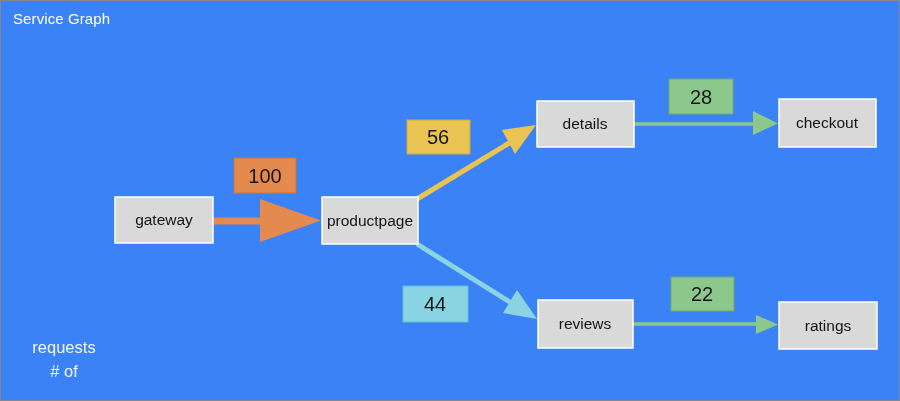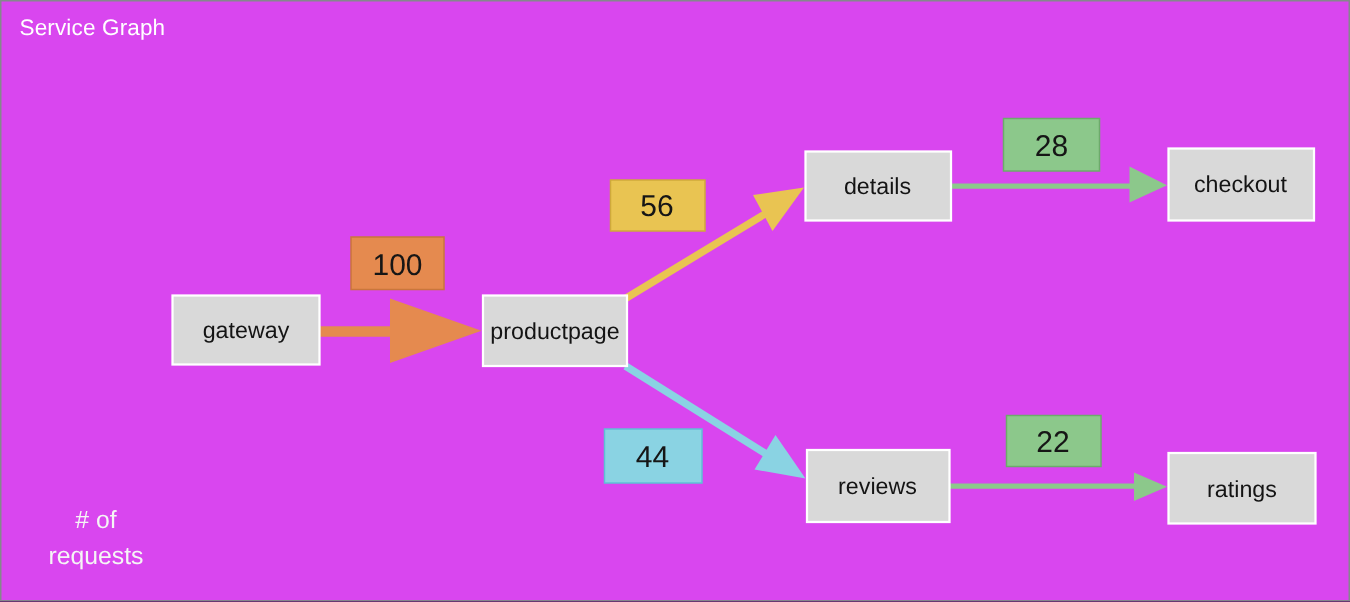--- a/index.html
+++ b/index.html
@@ -5,21 +5,21 @@
   html, body {
     margin: 0;
     padding: 0;
     background: #000;
     font-family: "Liberation Sans", sans-serif;
   }
   .panel {
     position: relative;
     width: 898px;
     height: 399px;
-    background: #d946ef;
+    background: #3b82f6;
     border: 1px solid #85878c;
     overflow: hidden;
   }
   .panel-title {
     position: absolute;
     left: 12px;
     top: 9px;
     font-size: 15px;
     font-weight: 500;
     color: #ffffff;
@@ -140,16 +140,16 @@
       <text class="node-label" x="584" y="328">reviews</text>
     </g>
 
     <g>
       <rect class="node-rect" x="778" y="301" width="98" height="47"></rect>
       <text class="node-label" x="827" y="330">ratings</text>
     </g>
   </svg>
 
   <div class="footnote">
+    <div>requests</div>
     <div># of</div>
-    <div>requests</div>
   </div>
 </div>
 
 </body></html>

